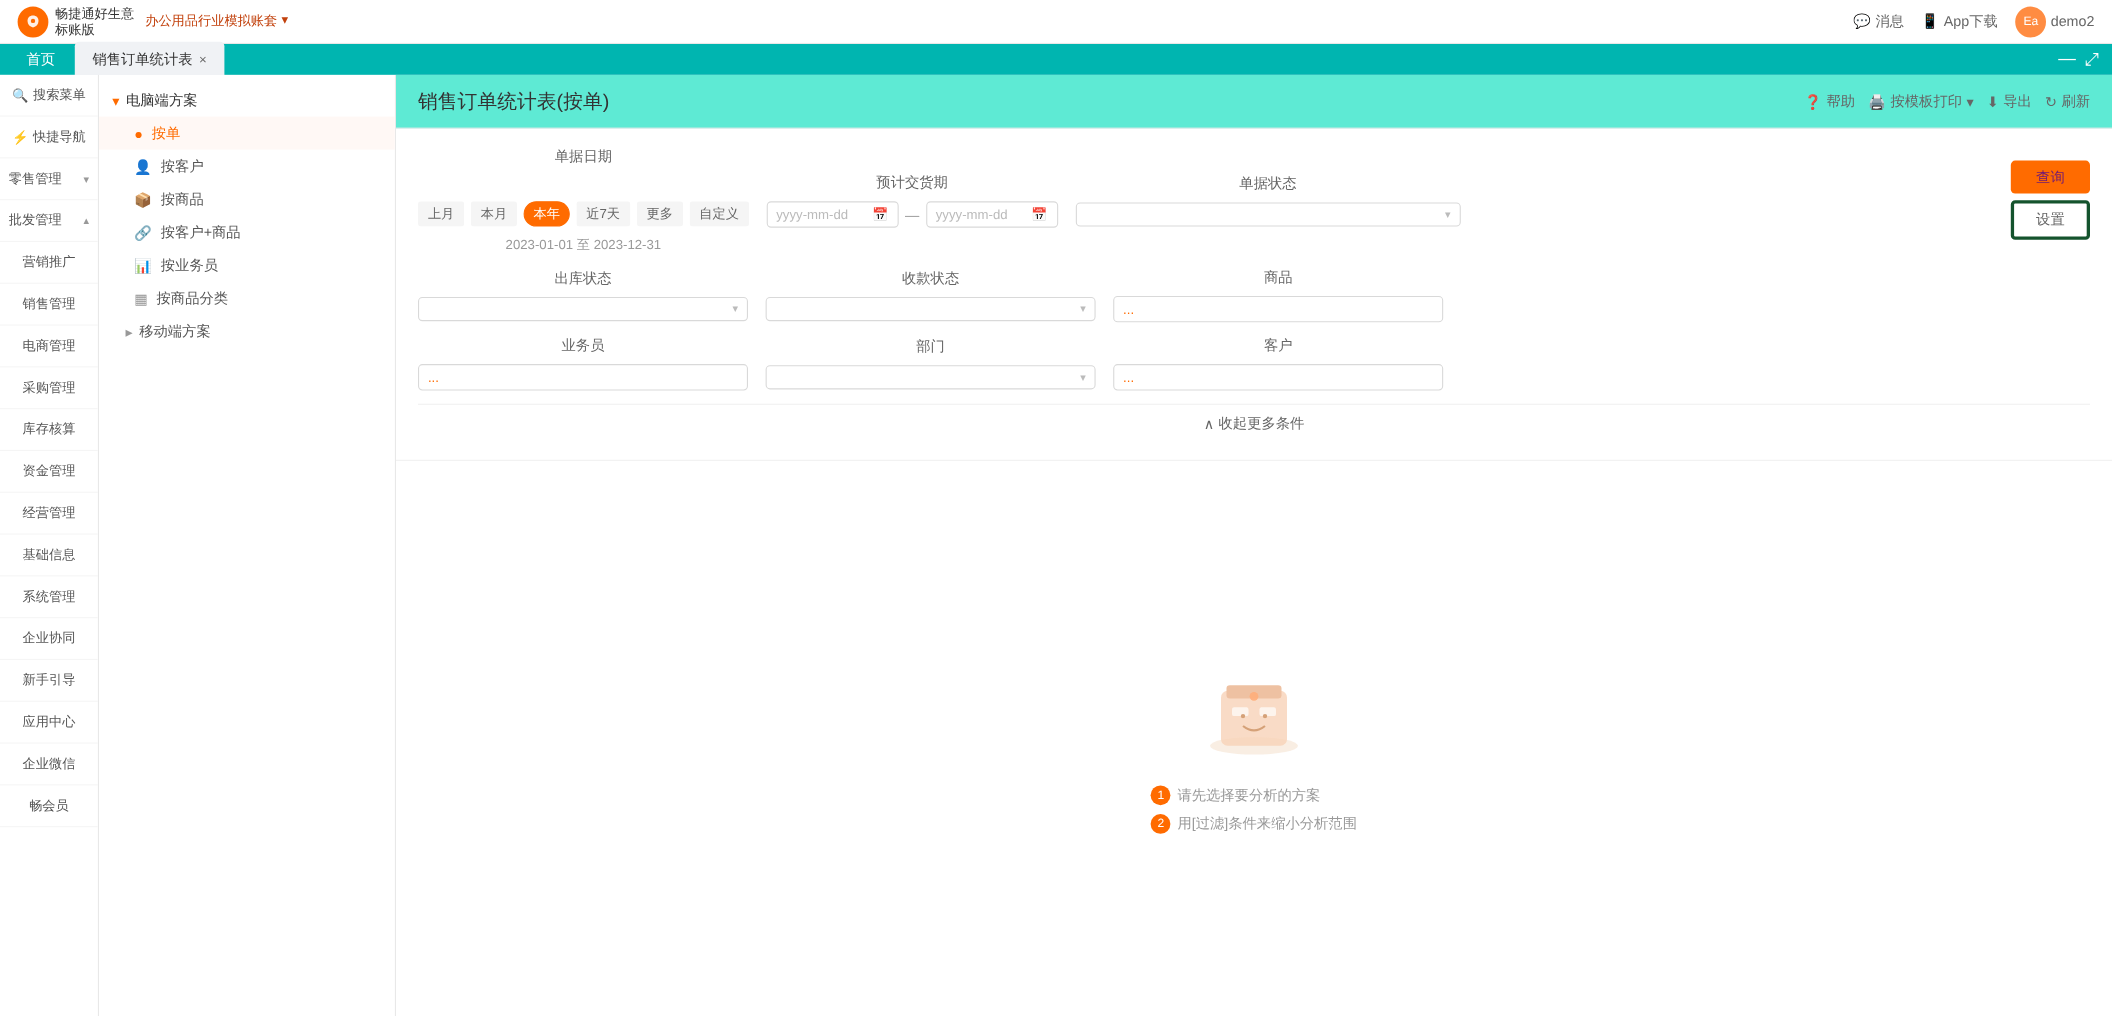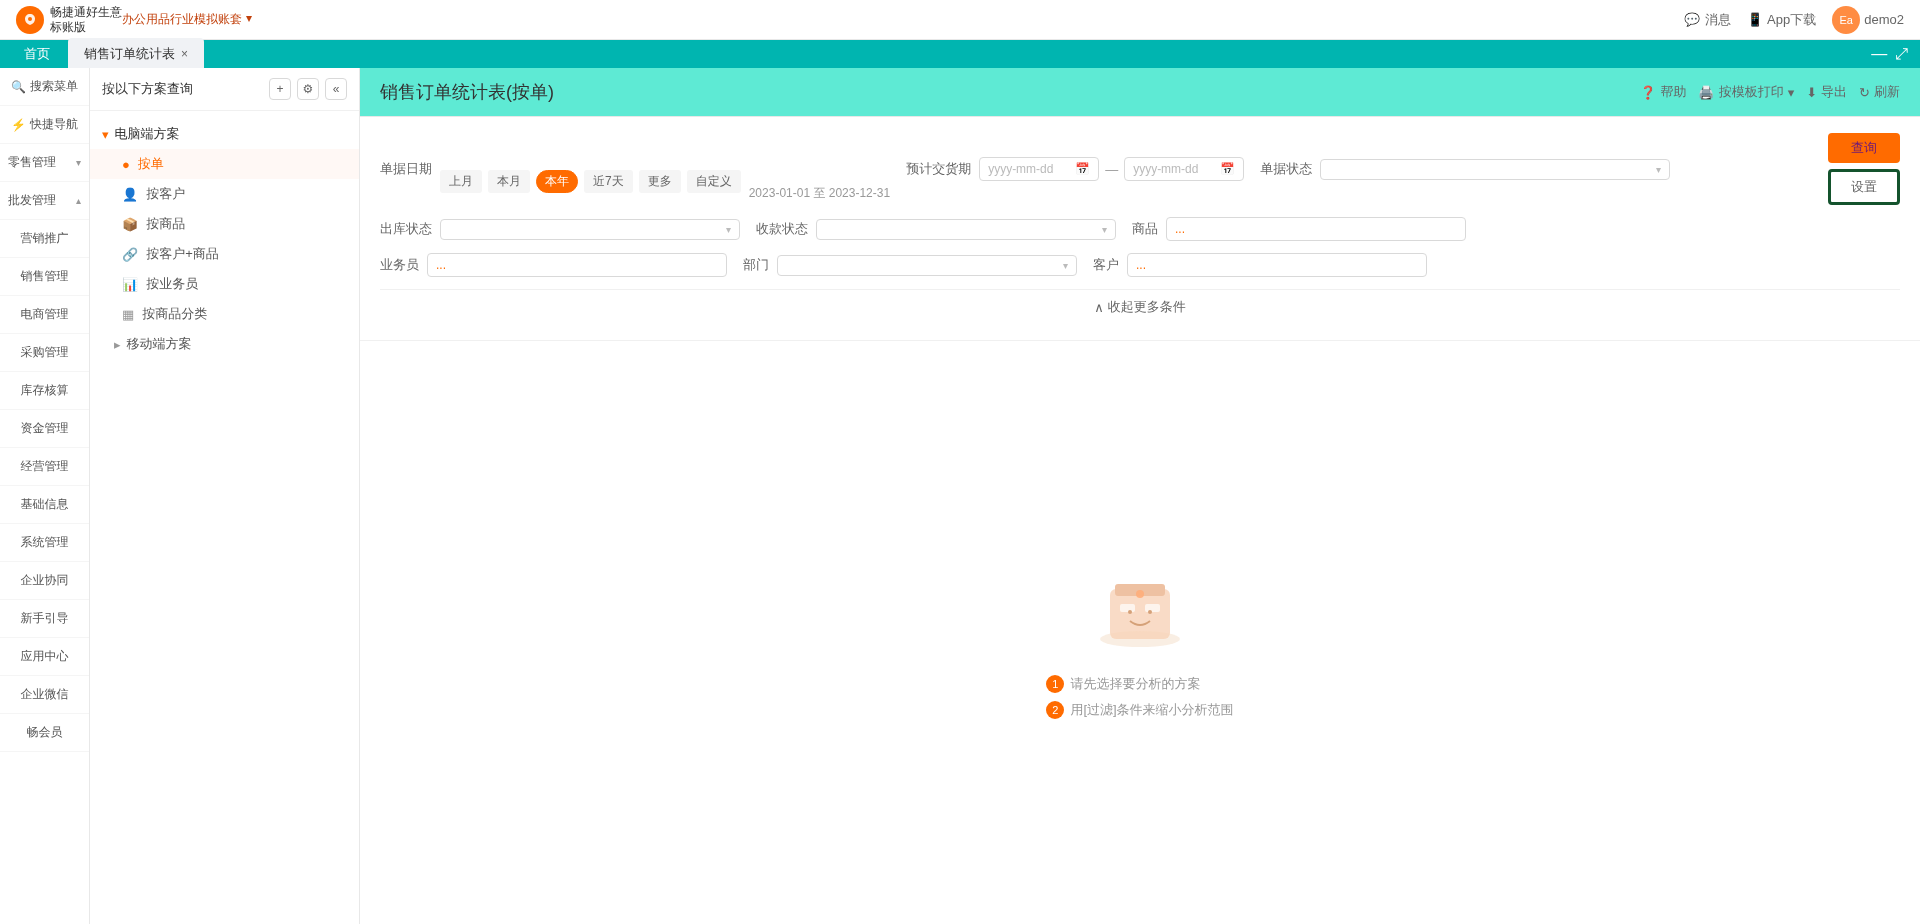--- a/index.html
+++ b/index.html
@@ -1,20 +1,20 @@
 <!DOCTYPE html>
 <html><head>
   <meta charset="utf-8">
   <style>
     * { box-sizing: border-box; margin: 0; padding: 0; }
     body { font-family: 'Microsoft YaHei', Arial, sans-serif; font-size: 13px; background: #f0f2f5; color: #333; height: 924px; overflow: hidden; display: flex; flex-direction: column; }
 
     
     .top-bar { height: 40px; background: #fff; display: flex; align-items: center; padding: 0 16px; border-bottom: 1px solid #e8e8e8; justify-content: space-between; flex-shrink: 0; }
-    .top-bar-left { display: flex; align-items: center; }
+    .top-bar-left { display: flex; align-items: center; gap: 10px; }
     .logo-area { display: flex; align-items: center; gap: 6px; }
     .logo-icon { width: 28px; height: 28px; background: #ff6b00; border-radius: 50%; display: flex; align-items: center; justify-content: center; }
     .logo-icon svg { width: 16px; height: 16px; fill: white; }
     .logo-text { font-size: 12px; color: #333; line-height: 1.2; }
     .company-selector { display: flex; align-items: flex-start; gap: 4px; color: #c2410c; font-size: 12px; cursor: pointer; }
     .top-bar-right { display: flex; align-items: center; gap: 16px; color: #666; font-size: 13px; }
     .top-bar-right .item { display: flex; align-items: center; gap: 4px; cursor: pointer; }
     .avatar { width: 28px; height: 28px; background: #ff8c42; border-radius: 50%; display: flex; align-items: center; justify-content: center; color: white; font-size: 11px; }
 
     
@@ -57,26 +57,26 @@
     .main-content { flex: 1; display: flex; flex-direction: column; overflow: hidden; }
     .page-header { padding: 12px 20px; background: #5eead4; border-bottom: 1px solid #e8e8e8; display: flex; align-items: center; justify-content: space-between; flex-shrink: 0; }
     .page-title { font-size: 18px; font-weight: 500; color: #333; }
     .page-actions { display: flex; align-items: center; gap: 12px; }
     .page-action-btn { display: flex; align-items: center; gap: 4px; color: #666; font-size: 13px; cursor: pointer; }
 
     
     .filter-area { background: #fff; padding: 16px 20px; border-bottom: 1px solid #f0f0f0; flex-shrink: 0; }
     .filter-row { display: flex; align-items: center; gap: 16px; margin-bottom: 12px; flex-wrap: wrap; }
     .filter-row:last-child { margin-bottom: 0; }
-    .filter-item { display: flex; align-items: center; gap: 8px; }
+    .filter-item { display: flex; align-items: center; gap: 8px; flex-direction: column; }
     .filter-label { font-size: 13px; color: #666; white-space: nowrap; }
     .date-filter { display: flex; align-items: center; gap: 6px; margin-top: 24px; }
     .date-btn { padding: 2px 8px; border-radius: 3px; cursor: pointer; font-size: 12px; color: #666; background: #f5f5f5; border: 1px solid transparent; }
     .date-btn.active { background: #ff6b00; color: white; border-color: #ff6b00; border-radius: 12px; }
-    .date-text { font-size: 12px; color: #999; margin-top: 48px; }
+    .date-text { font-size: 12px; color: #999; }
     .date-input-group { display: flex; align-items: center; gap: 6px; }
     .date-input { border: 1px solid #d9d9d9; border-radius: 4px; padding: 4px 8px; font-size: 12px; color: #bbb; width: 120px; display: flex; align-items: center; justify-content: space-between; gap: 4px; }
     .date-separator { color: #999; }
 
     .select-field { border: 1px solid #d9d9d9; border-radius: 4px; padding: 4px 8px; font-size: 12px; color: #bbb; min-width: 200px; display: flex; align-items: center; justify-content: space-between; cursor: pointer; background: #fff; }
     .select-dropdown-icon { color: #bbb; font-size: 10px; }
 
     .status-select { min-width: 300px; }
     .status-large { min-width: 350px; }
 
@@ -217,34 +217,20 @@
       <span>企业微信</span>
     </div>
     <div class="sidebar-nav-item">
       <span>畅会员</span>
     </div>
   </div>
 
   <div class="content">
 
     <div class="left-panel">
-      <div class="left-panel-header">
-        <span class="left-panel-title">按以下方案查询</span>
-        <div class="left-panel-actions">
-          <div class="action-btn">
-            <span>+</span>
-          </div>
-          <div class="action-btn">
-            <span>⚙</span>
-          </div>
-          <div class="action-btn">
-            <span>«</span>
-          </div>
-        </div>
-      </div>
 
       <div class="tree-section">
         <div class="tree-header">
           <span style="color:#ff6b00;">▾</span>
           <span>电脑端方案</span>
         </div>
 
         <div class="tree-item active">
           <span style="color:#ff6b00;">●</span>
           <span>按单</span>

